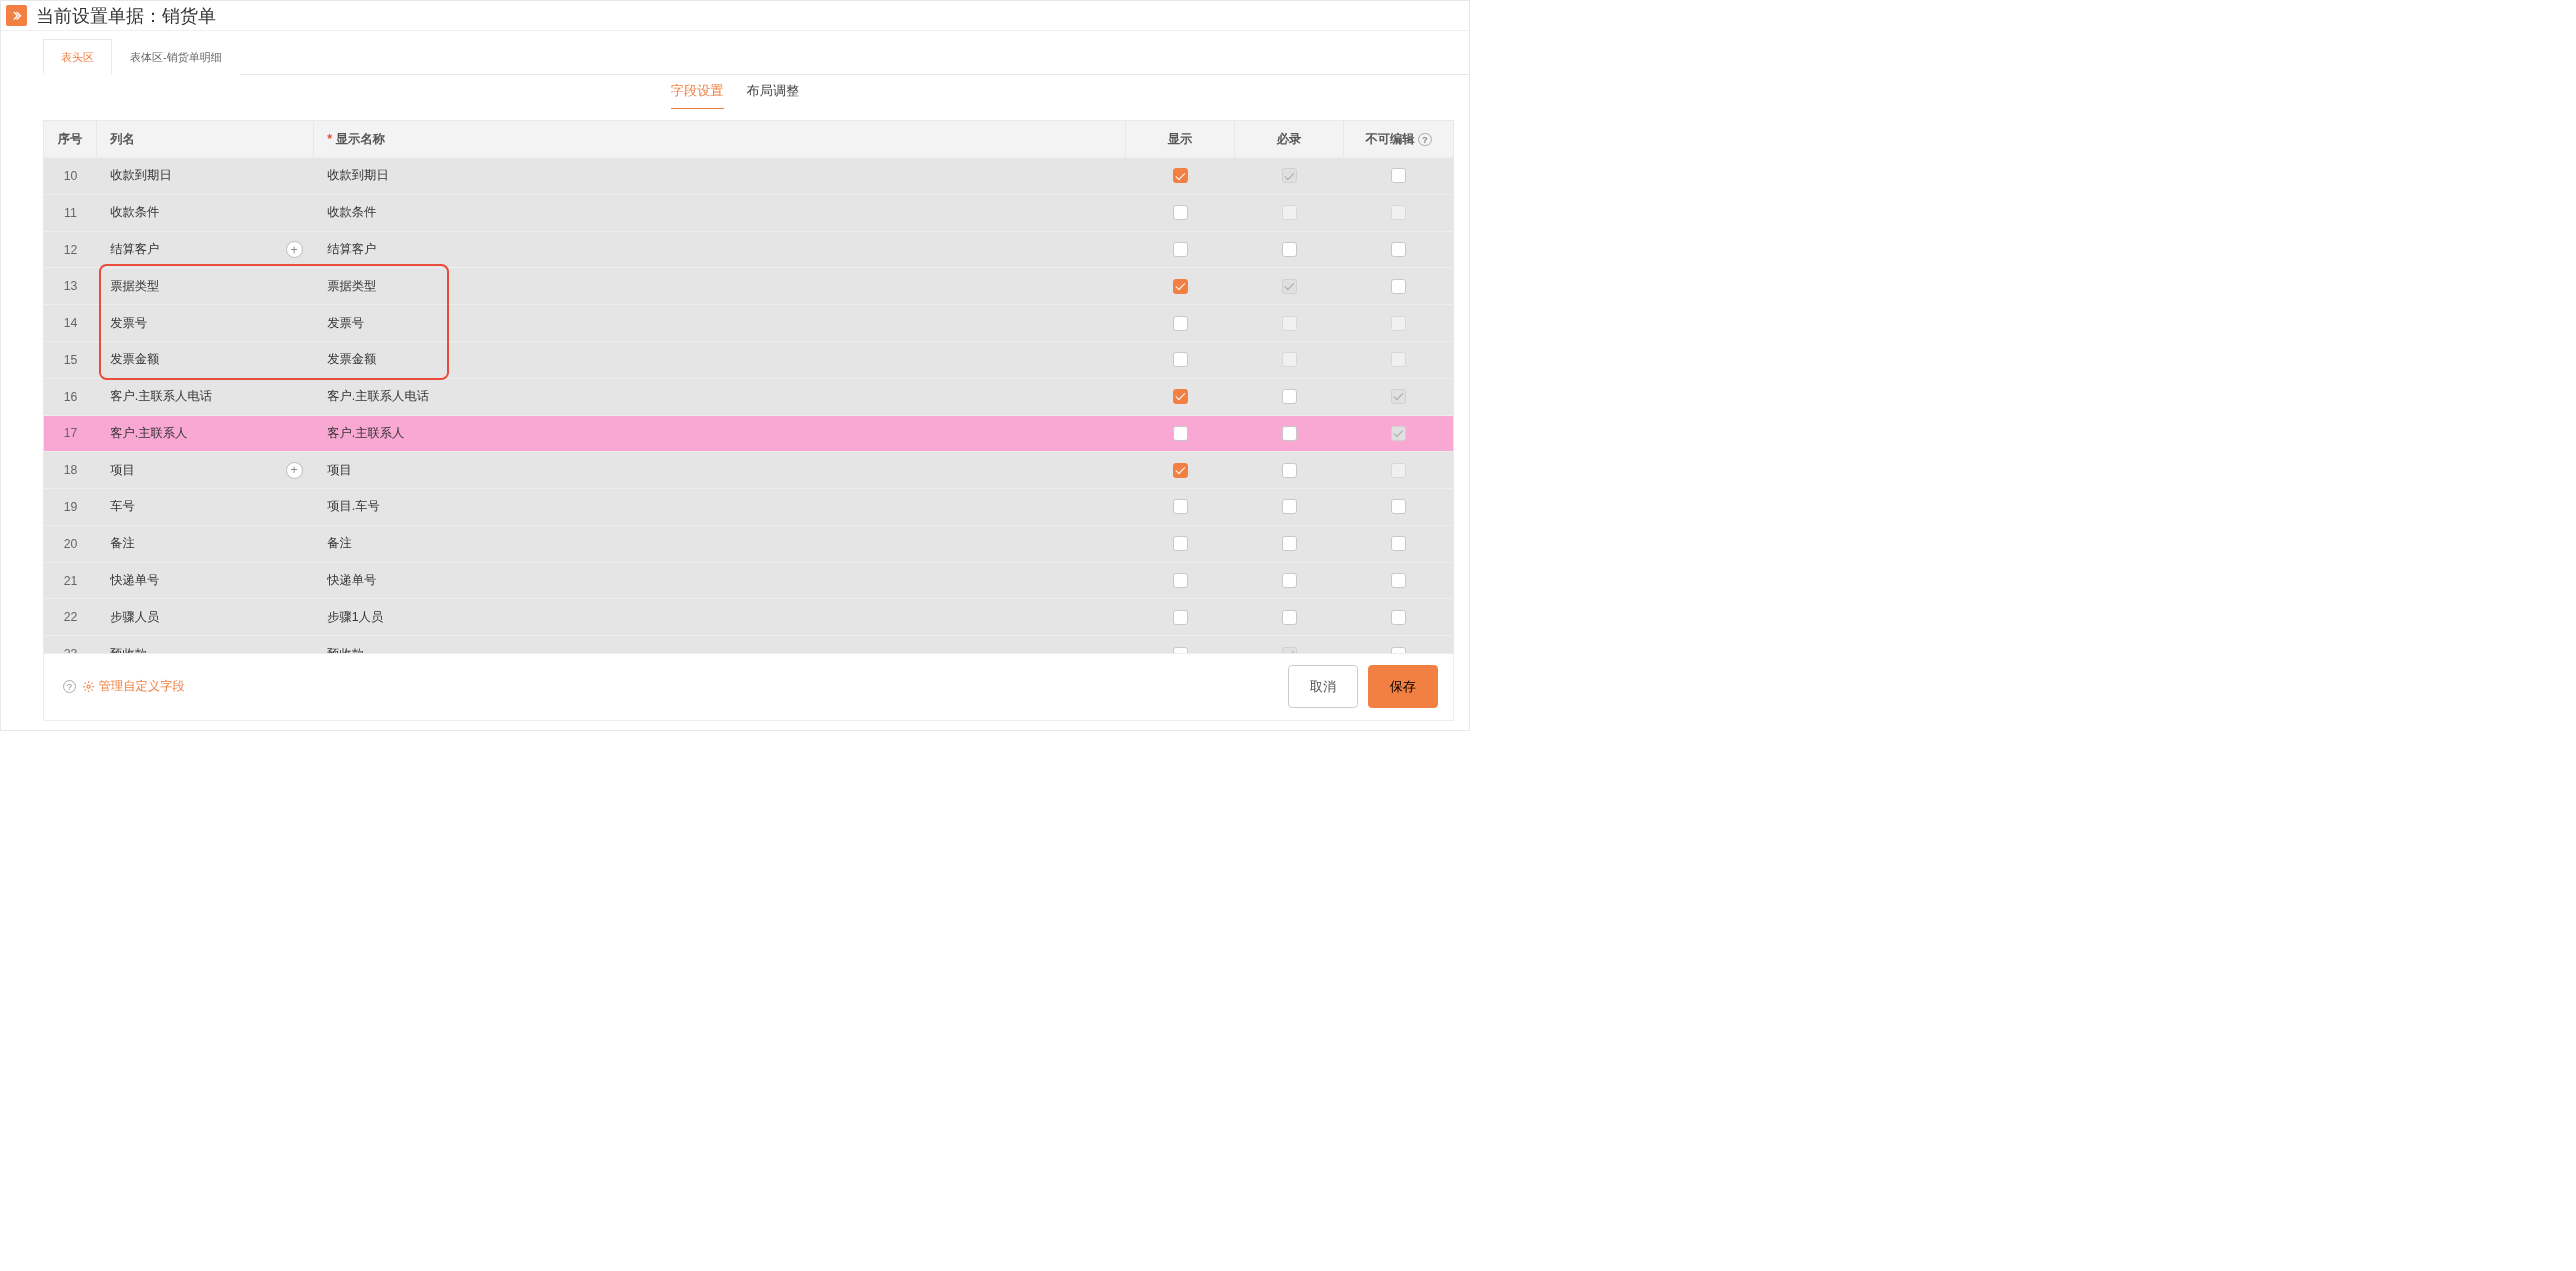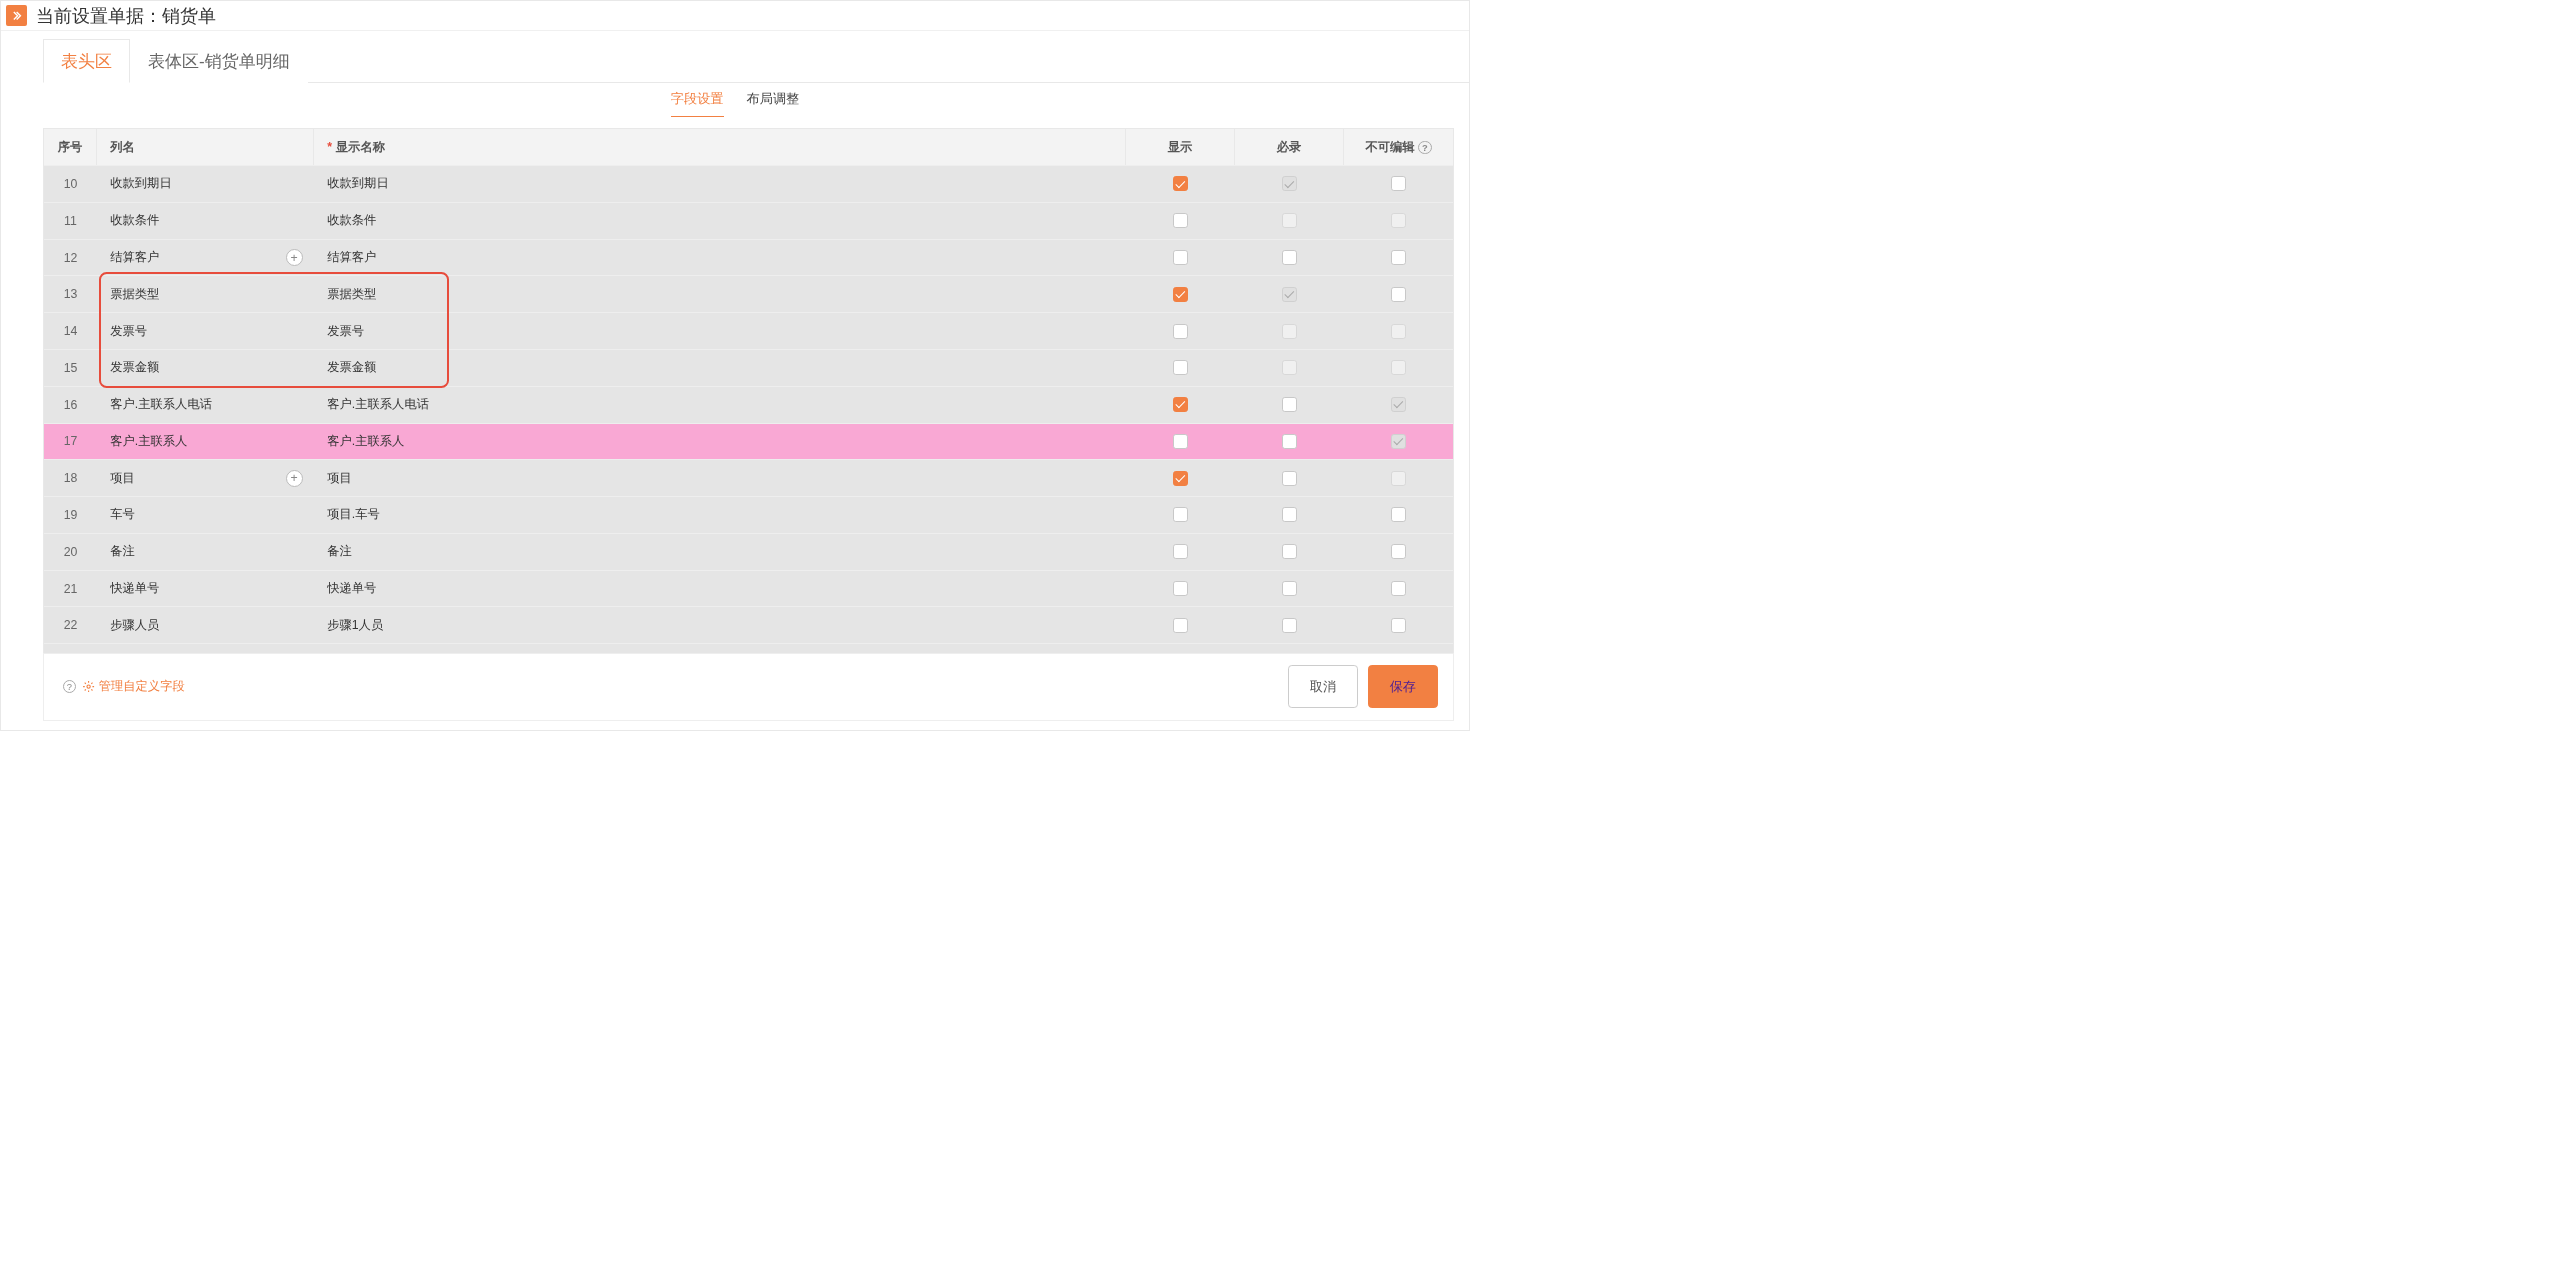--- a/index.html
+++ b/index.html
@@ -42,21 +42,21 @@
   }
   
   .region-tabs {
     display: flex;
     margin-left: 42px;
     margin-top: 7.6px;
     border-bottom: 0.9px solid #e8e8e8;
   }
   .region-tab {
     padding: 9.4px 17px;
-    font-size: 17px;
+    font-size: 11px;
     color: #666;
     border: 0.9px solid transparent;
     border-bottom: none;
     cursor: pointer;
     position: relative;
     top: 0.9px;
     background: #fff;
   }
   .region-tab.active {
     color: #f28042;
@@ -220,21 +220,21 @@
     border-radius: 3.8px;
     font-size: 13.2px;
     cursor: pointer;
     border: 0.9px solid #ccc;
     background: #fff;
     color: #555;
   }
   .btn.primary {
     background: #f28042;
     border-color: #f28042;
-    color: #4c1d95;
+    color: #000000;
     margin-left: 9.4px;
   }
   .footer-right { display: flex; }
 </style>
 </head>
 <body>
 
 <div class="page">
 
   <div class="header-bar">

